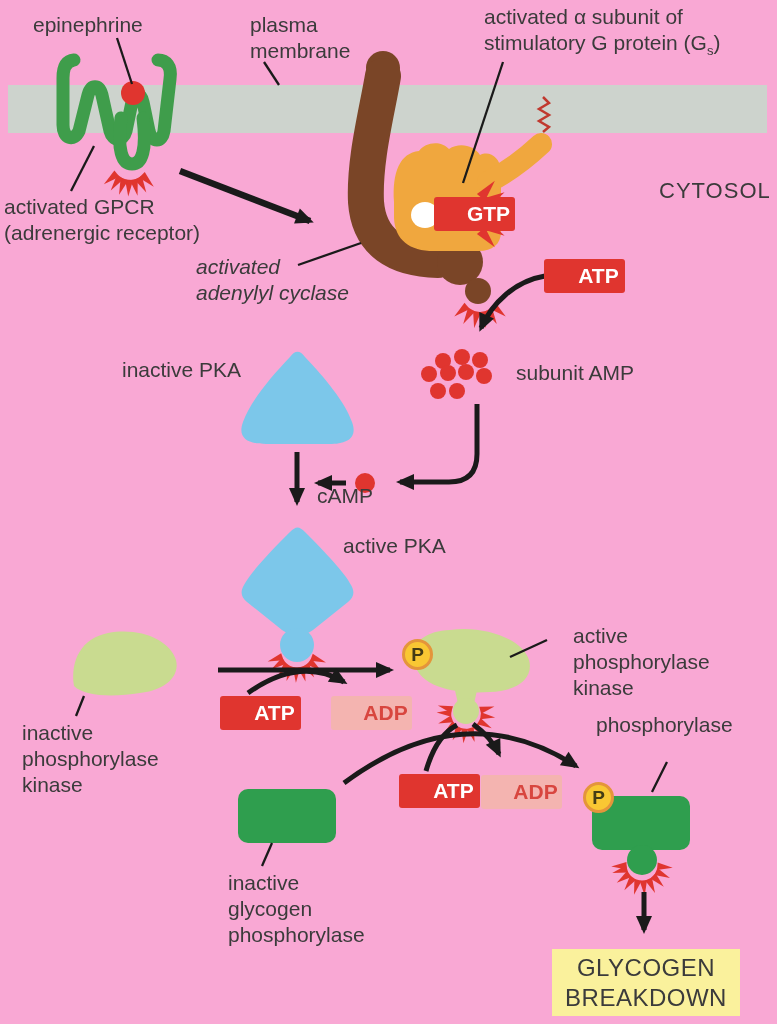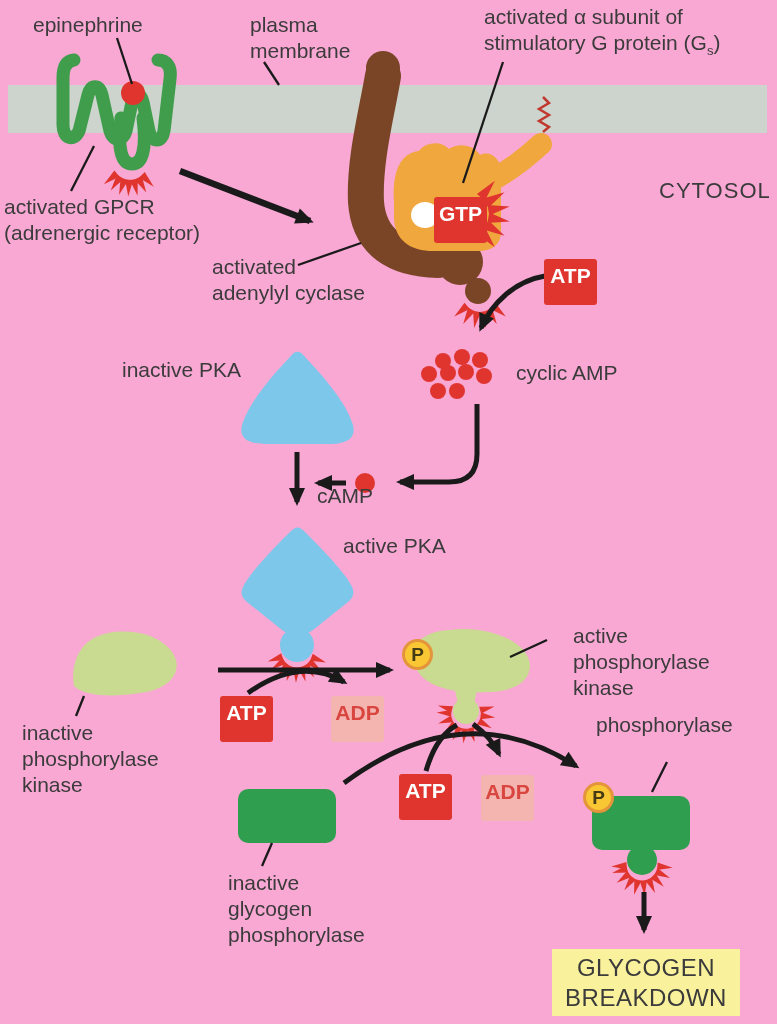--- a/index.html
+++ b/index.html
@@ -3,22 +3,22 @@
 <meta charset="utf-8">
 <style>
   html,body{margin:0;padding:0;background:#ffffff;}
   #fig{position:relative;width:777px;height:1024px;background:#f9a8d4;overflow:hidden;
        font-family:"Liberation Sans",sans-serif;}
   #shapes{position:absolute;left:0;top:0;}
   .lbl{position:absolute;font-size:21px;line-height:26px;color:#3b3b3b;white-space:nowrap;}
   .lbl span{display:block;}
   .lbl.center{text-align:left;}
   .cyt{font-size:22px;letter-spacing:1px;}
-  .badge{position:absolute;width:53px;height:46px;background:#e0352f;color:#ffffff;
-         font-weight:bold;font-size:21px;line-height:34px;text-align:center;border-radius:3px;}
+  .badge{position:absolute;width:53px;height:34px;background:#e0352f;color:#ffffff;
+         font-weight:bold;font-size:21px;line-height:34px;text-align:center;border-radius:3px;padding-left:28px;}
   .badge.pink{background:#f4b4b0;color:#d8463f;}
   .pbadge{position:absolute;width:31px;height:31px;border-radius:50%;background:#f9c733;
           border:3px solid #e4953b;box-sizing:border-box;color:#453c15;font-weight:bold;
           font-size:19px;line-height:25px;text-align:center;}
   .ybox{position:absolute;left:552px;top:949px;width:188px;height:67px;background:#faf19c;
         color:#3b3b3b;font-size:24px;line-height:30px;text-align:center;padding-top:4px;
         box-sizing:border-box;letter-spacing:0.5px;}
   sub.gs{font-size:13px;}
 </style>
 </head>
@@ -205,27 +205,27 @@
 
   <div class="lbl cyt" style="left:659px;top:142px;width:110px;text-align:left;margin-top:36px;">
     <span>CYTOSOL</span>
   </div>
 
   <div class="lbl center" style="left:4px;top:194px;width:238px;">
     <span>activated GPCR</span>
     <span>(adrenergic receptor)</span>
   </div>
 
-  <div class="lbl" style="left:212px;top:254px;">
+  <div class="lbl" style="left:196px;top:254px;font-style:italic;">
     <span>activated</span>
     <span>adenylyl cyclase</span>
   </div>
 
   <div class="lbl" style="left:516px;top:360px;">
-    <span>cyclic AMP</span>
+    <span>subunit AMP</span>
   </div>
 
   <div class="lbl" style="left:122px;top:357px;">
     <span>inactive PKA</span>
   </div>
 
   <div class="lbl" style="left:317px;top:445px;margin-top:38px;">
     <span>cAMP</span>
   </div>
 

